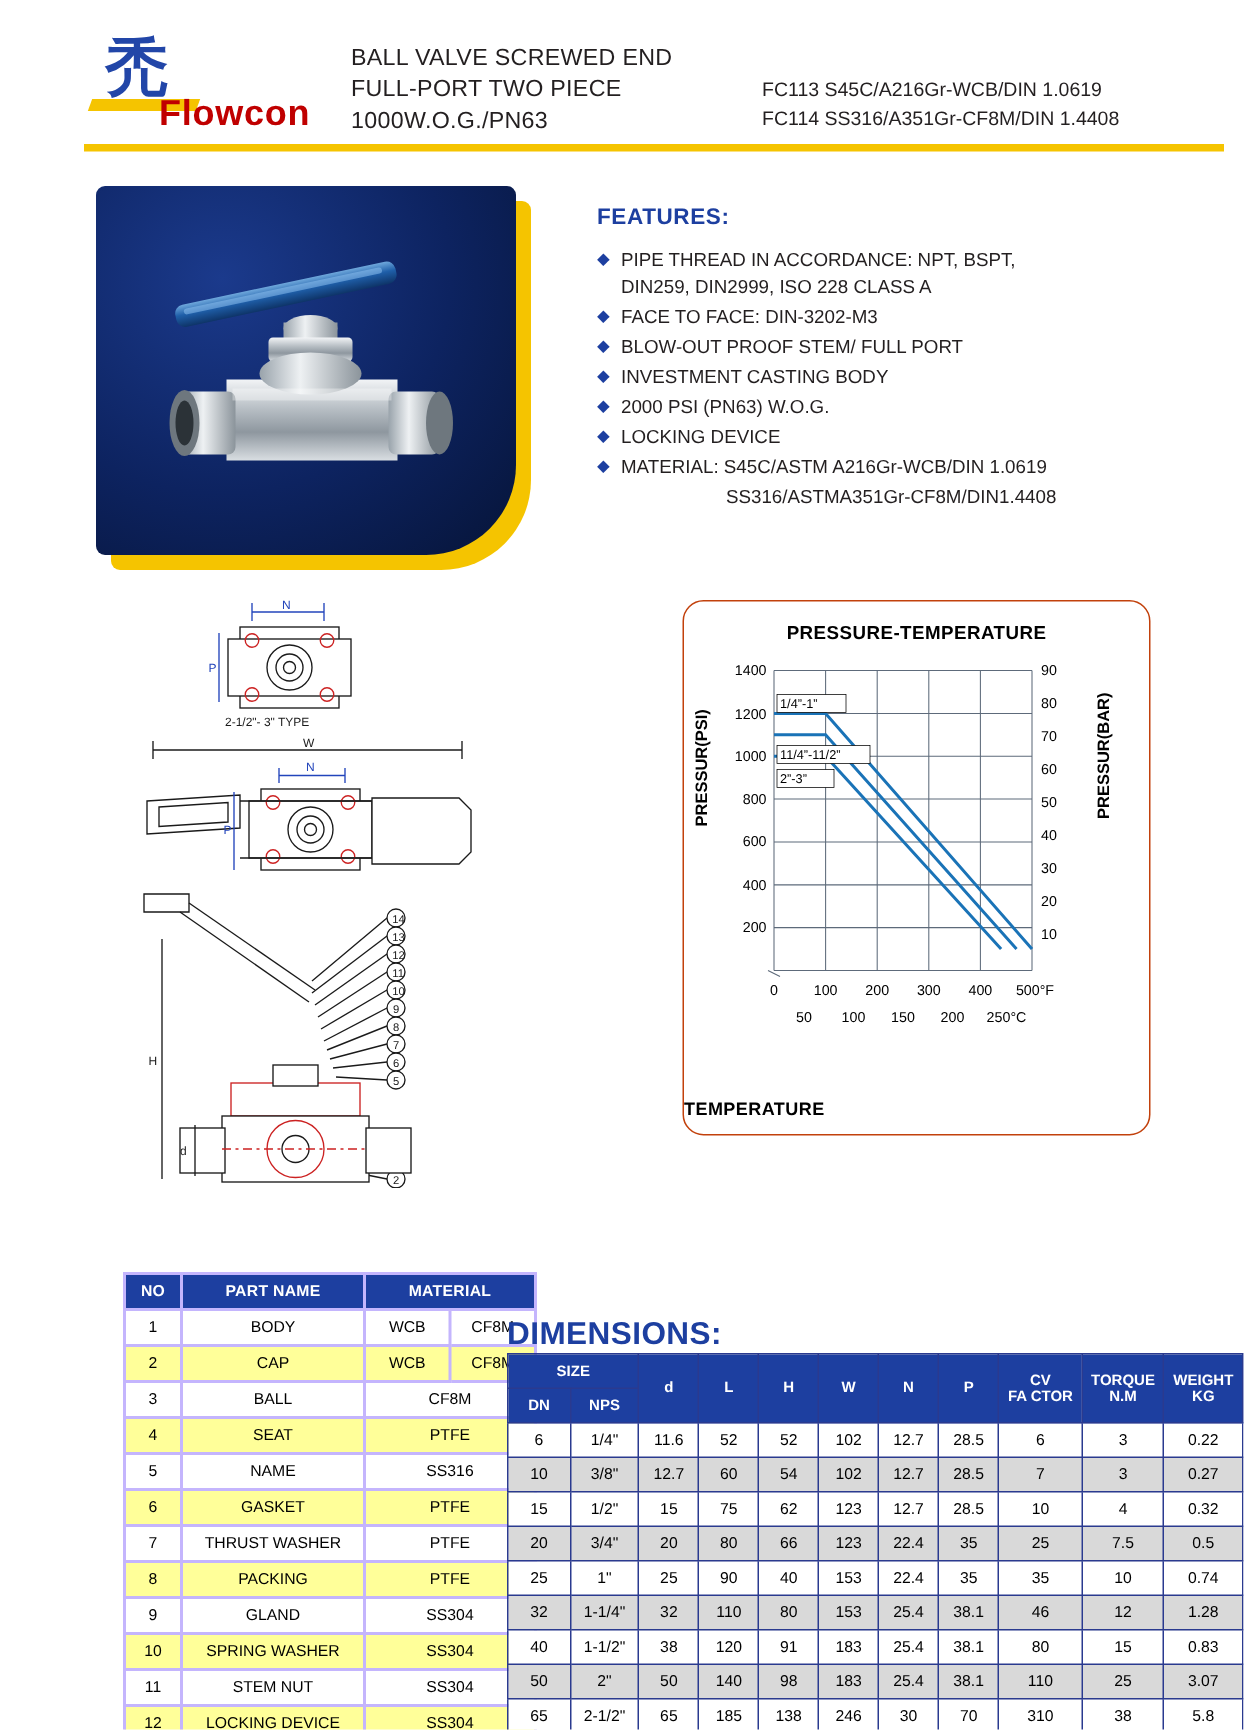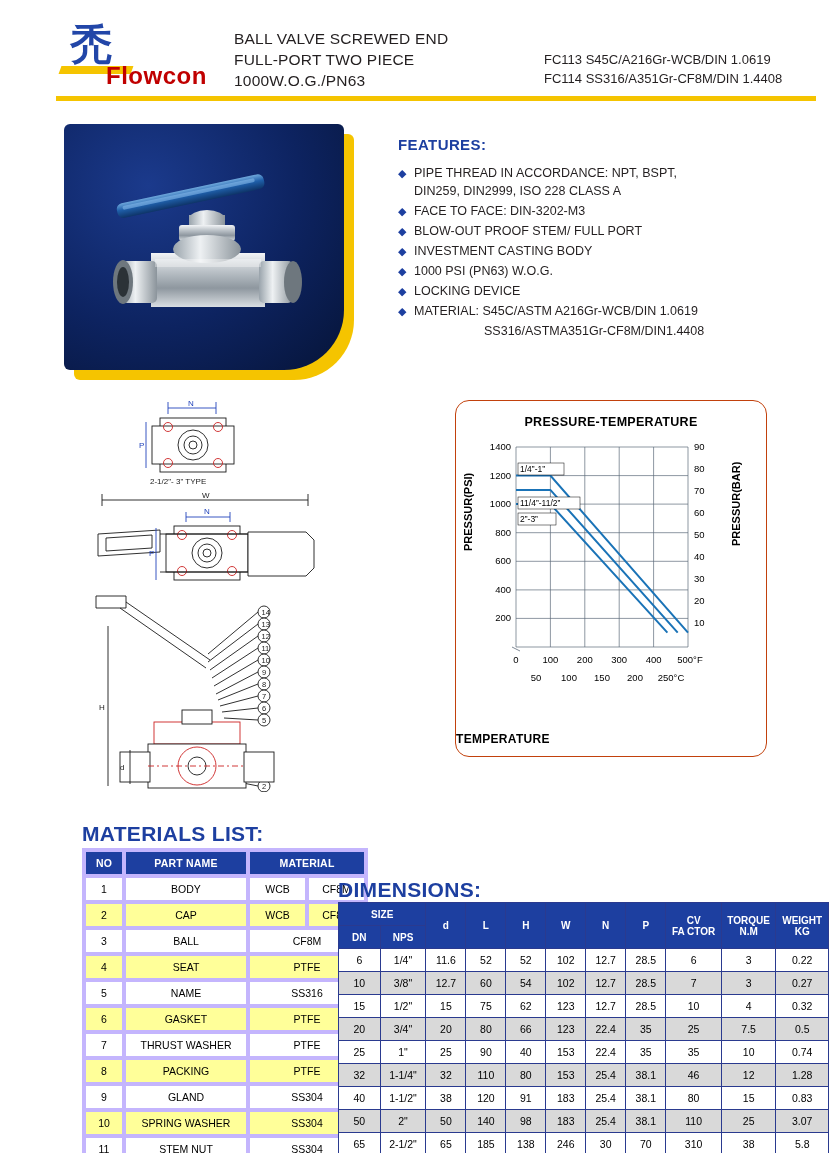--- a/index.html
+++ b/index.html
@@ -13,21 +13,21 @@
   .page{position:relative;width:829px;height:1153px;}
 
   
   .header{position:absolute;left:0;top:0;width:829px;height:108px;}
   .hdr-bar{position:absolute;left:56px;top:96px;width:760px;height:5px;background:#f5c400;}
   .logo-box{position:absolute;left:60px;top:22px;width:170px;height:66px;}
   .logo-mark{position:absolute;left:10px;top:0px;width:62px;height:48px;color:#2246a8;font-weight:bold;font-size:42px;line-height:46px;font-family:"DejaVu Sans", sans-serif;}
   .logo-swoosh{position:absolute;left:0px;top:44px;width:72px;height:8px;background:#f5c400;transform:skewX(-20deg);}
   .logo-word{position:absolute;left:46px;top:40px;font-size:24px;font-weight:bold;color:#c00000;letter-spacing:.5px;}
   .hdr-title{position:absolute;left:234px;top:28px;font-size:15.5px;color:#231f20;line-height:21px;letter-spacing:.2px;}
-  .hdr-codes{position:absolute;left:508px;top:50px;font-size:13px;color:#231f20;line-height:19px;margin-left:36px;}
+  .hdr-codes{position:absolute;left:508px;top:50px;font-size:13px;color:#231f20;line-height:19px;}
 
   
   .photo-wrap{position:absolute;left:64px;top:124px;width:290px;height:256px;}
   .photo-shadow{position:absolute;left:10px;top:10px;width:280px;height:246px;background:#f5c400;border-radius:6px 6px 60px 6px;}
   .photo{position:absolute;left:0;top:0;width:280px;height:246px;border-radius:6px 6px 60px 6px;
     background:radial-gradient(ellipse at 30% 25%, #1b3a8c 0%, #0d2360 55%, #061438 100%);
     overflow:hidden;}
   .valve{position:absolute;left:50%;top:54%;transform:translate(-50%,-50%);}
 
   
@@ -37,21 +37,21 @@
   .chart-panel{position:absolute;left:455px;top:400px;width:310px;height:355px;
     border:1px solid #c2410c;border-radius:14px;background:#fff;}
   .chart-title{position:absolute;width:100%;top:14px;text-align:center;font-size:12.5px;font-weight:bold;color:#000;letter-spacing:.3px;}
   .chart-xlabel{position:absolute;width:100%;bottom:10px;text-align:left;font-size:12px;font-weight:bold;color:#000;letter-spacing:.3px;}
   .chart-ylabel-l{position:absolute;left:6px;top:150px;font-size:11px;font-weight:bold;transform:rotate(-90deg);transform-origin:left top;white-space:nowrap;}
   .chart-ylabel-r{position:absolute;right:-48px;top:145px;font-size:11px;font-weight:bold;transform:rotate(-90deg);transform-origin:left top;white-space:nowrap;}
 
   
   .mat-title{position:absolute;left:82px;top:822px;font-size:21px;font-weight:bold;color:#1d3fa0;letter-spacing:.3px;}
   .mat-table{position:absolute;left:82px;top:848px;border-collapse:collapse;font-size:10.5px;}
-  .mat-table td,.mat-table th{border:4px solid #c4b5fd;text-align:center;height:20px;color:#000;}
+  .mat-table td,.mat-table th{border:2px solid #c4b5fd;text-align:center;height:20px;color:#000;}
   .mat-table thead th{background:#1d3fa0;color:#fff;font-weight:bold;font-size:10.5px;letter-spacing:.2px;}
   .c-no{width:34px;}
   .c-name{width:118px;}
   .c-mat{width:106px;}
   .c-mat-half{width:53px;}
   .row-yellow td{background:#ffff99;}
   .row-white td{background:#ffffff;}
 
   
   .dim-title{position:absolute;left:338px;top:878px;font-size:21px;font-weight:bold;color:#1d3fa0;letter-spacing:.3px;}
@@ -156,21 +156,21 @@
     <div class="feat-item">
       <span class="feat-bullet">◆</span>
       <span class="feat-text">BLOW-OUT PROOF STEM/ FULL PORT</span>
     </div>
     <div class="feat-item">
       <span class="feat-bullet">◆</span>
       <span class="feat-text">INVESTMENT CASTING BODY</span>
     </div>
     <div class="feat-item">
       <span class="feat-bullet">◆</span>
-      <span class="feat-text">1000 PSI (PN63) W.O.G.</span>
+      <span class="feat-text">2000 PSI (PN63) W.O.G.</span>
     </div>
     <div class="feat-item">
       <span class="feat-bullet">◆</span>
       <span class="feat-text">LOCKING DEVICE</span>
     </div>
     <div class="feat-item">
       <span class="feat-bullet">◆</span>
       <span class="feat-text">MATERIAL: S45C/ASTM A216Gr-WCB/DIN 1.0619</span>
     </div>
     <div class="feat-sub">SS316/ASTMA351Gr-CF8M/DIN1.4408</div>
@@ -388,21 +388,20 @@
         </g>
 
         <path d="M56 222 L64 226" stroke="#5d6a7a" stroke-width="0.8" fill="none"></path>
       </g>
     </svg>
     <div class="chart-ylabel-l">PRESSUR(PSI)</div>
     <div class="chart-ylabel-r">PRESSUR(BAR)</div>
     <div class="chart-xlabel">TEMPERATURE</div>
   </div>
 
-  <div class="mat-title">MATERIALS LIST:</div>
   <table class="mat-table">
     <thead>
       <tr>
         <th class="c-no">NO</th>
         <th class="c-name">PART NAME</th>
         <th class="c-mat" colspan="2">MATERIAL</th>
       </tr>
     </thead>
     <tbody>
       <tr class="row-white">

